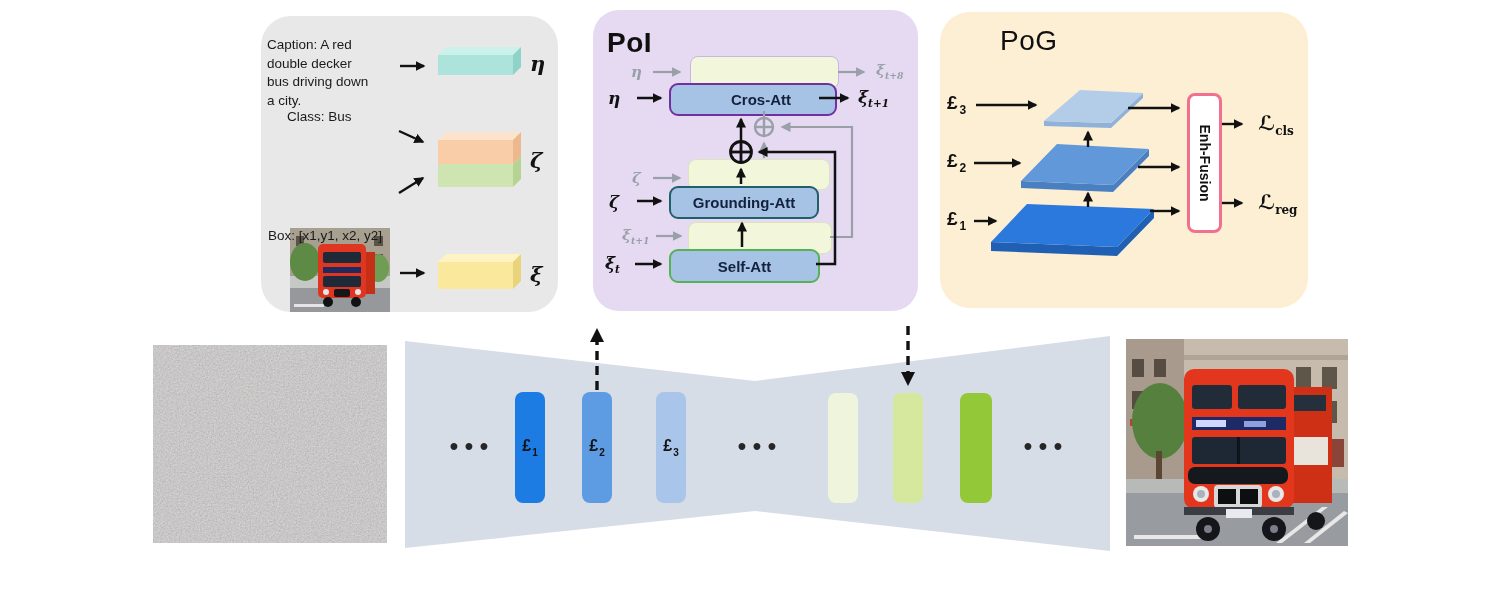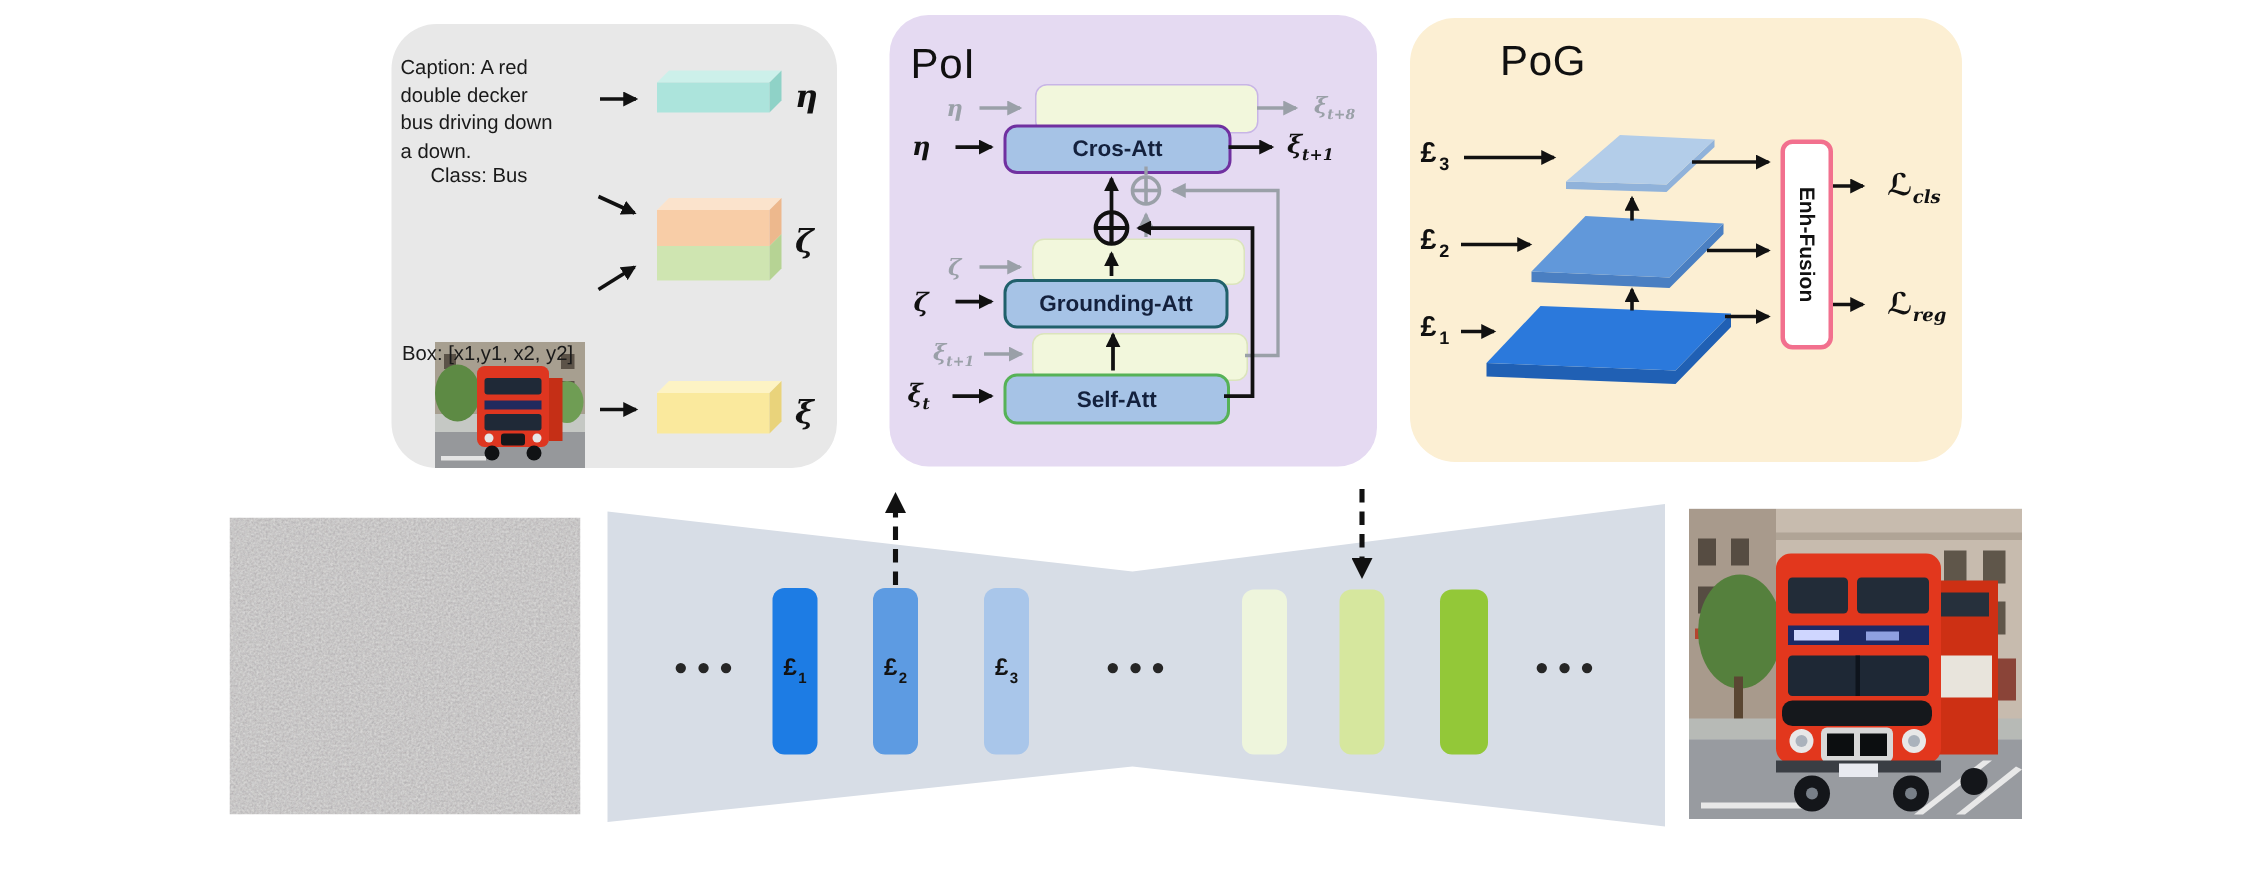--- a/index.html
+++ b/index.html
@@ -25,21 +25,21 @@
   .ghost{position:absolute;z-index:3;background:var(--ghost_fill);border-radius:8px;border:1.4px solid var(--ghost_border);}
   .att{position:absolute;z-index:4;background:var(--att_fill);border-radius:9px;display:flex;align-items:center;justify-content:center;
        font-weight:bold;font-size:15px;color:#14213d;}
   
   #fusion{position:absolute;left:1187px;top:93px;width:29px;height:134px;background:#ffffff;
           border:3px solid var(--fusion_border);border-radius:8px;z-index:7;}
   #fusion span{position:absolute;left:50%;top:50%;transform:translate(-50%,-50%) rotate(90deg);
           white-space:nowrap;font-weight:bold;font-size:14px;color:#111;}
   .flabel{font-weight:bold;font-size:19px;color:#111;}
   .flabel sub{font-size:12px;margin-left:2px;}
-  .loss{font-family:"DejaVu Serif","DejaVu Sans",serif;font-style:italic;font-weight:bold;font-size:20px;color:#111;}
+  .loss{font-family:"DejaVu Serif","DejaVu Sans",serif;font-weight:bold;font-size:20px;color:#111;}
   .loss sub{font-size:12px;}
   
   .bar{position:absolute;z-index:3;border-radius:8px;display:flex;align-items:center;justify-content:center;}
   .barlab{font-weight:bold;font-size:16px;color:#131313;}
   .barlab sub{font-size:10px;margin-left:1px;}
   .dots{position:absolute;z-index:3;width:64px;text-align:center;font-size:24px;font-weight:bold;color:#262626;z-index:7;}
   
   .imgbox{position:absolute;z-index:2;overflow:hidden;}
 </style>
 </head>
@@ -163,21 +163,21 @@
   <div class="bar" style="left:828px;top:393px;width:30px;height:110px;background:var(--gbar1);"></div>
   <div class="bar" style="left:893px;top:393px;width:30px;height:110px;background:var(--gbar2);"></div>
   <div class="bar" style="left:960px;top:393px;width:32px;height:110px;background:var(--gbar3);"></div>
   <div class="dots" style="left:437px;top:432px;">• • •</div>
   <div class="dots" style="left:725px;top:432px;">• • •</div>
   <div class="dots" style="left:1011px;top:432px;">• • •</div>
 
   <div class="ghost" style="left:690px;top:56px;width:147px;height:31px;border-color:var(--ghost_cros_border);"></div>
   <div class="ghost" style="left:688px;top:159px;width:140px;height:29px;"></div>
   <div class="ghost" style="left:688px;top:222px;width:142px;height:30px;"></div>
-  <div class="att" style="left:669px;top:83px;width:148px;height:29px;border:2.5px solid var(--cros_border);">Cros-Att</div>
+  <div class="att" style="left:669px;top:83px;width:148px;height:29px;border:2.5px solid var(--cros_border);padding-left:16px;">Cros-Att</div>
   <div class="att" style="left:669px;top:186px;width:146px;height:29px;border:2.5px solid var(--grounding_border);">Grounding-Att</div>
   <div class="att" style="left:669px;top:249px;width:147px;height:30px;border:2.5px solid var(--self_border);">Self-Att</div>
 
   <div id="fusion">
       <span>Enh-Fusion</span>
     </div>
 
   <svg id="fg-svg" width="1512" height="590">
     <defs>
       <marker id="ab" markerWidth="11" markerHeight="10" refX="8.5" refY="5" orient="auto" markerUnits="userSpaceOnUse">
@@ -270,29 +270,29 @@
     <g style="stroke:var(--arrow_black)" stroke-width="3.4" stroke-dasharray="9 6" fill="none">
       <line x1="597" y1="390" x2="597" y2="332" marker-end="url(#ad)"></line>
       <line x1="908" y1="326" x2="908" y2="382" marker-end="url(#ad)"></line>
     </g>
   </svg>
 
   <div class="txt t13" style="left:267px;top:36px;width:120px;">
     <div>Caption: A red</div>
     <div>double decker</div>
     <div>bus driving down</div>
-    <div>a down.</div>
+    <div>a city.</div>
   </div>
   <div class="txt t13" style="left:267px;top:108px;margin-left:20px;">Class: Bus</div>
   <div class="txt t13" style="left:268px;top:182px;margin-top:45px;">Box: [x1,y1, x2, y2]</div>
   <div class="txt mi" style="left:530px;top:51px;font-size:21px;">η</div>
   <div class="txt mi" style="left:530px;top:148px;font-size:21px;">ζ</div>
   <div class="txt mi" style="left:530px;top:262px;font-size:21px;">ξ</div>
 
-  <div class="txt title" style="left:607px;top:27px;">PoI</div>
+  <div class="txt title" style="left:607px;top:27px;font-weight:bold;">PoI</div>
   <div class="txt mi ghost-txt" style="left:631px;top:63px;font-size:15px;">η</div>
   <div class="txt mi" style="left:608px;top:88px;font-size:17px;">η</div>
   <div class="txt mi ghost-txt" style="left:876px;top:61px;font-size:15px;"><span>ξ</span><sub>t+8</sub></div>
   <div class="txt mi" style="left:858px;top:87px;font-size:17px;"><span>ξ</span><sub>t+1</sub></div>
   <div class="txt mi ghost-txt" style="left:632px;top:169px;font-size:15px;">ζ</div>
   <div class="txt mi" style="left:609px;top:192px;font-size:17px;">ζ</div>
   <div class="txt mi ghost-txt" style="left:622px;top:226px;font-size:15px;"><span>ξ</span><sub>t+1</sub></div>
   <div class="txt mi" style="left:605px;top:253px;font-size:17px;"><span>ξ</span><sub>t</sub></div>
 
   <div class="txt title" style="left:1000px;top:25px;">PoG</div>

